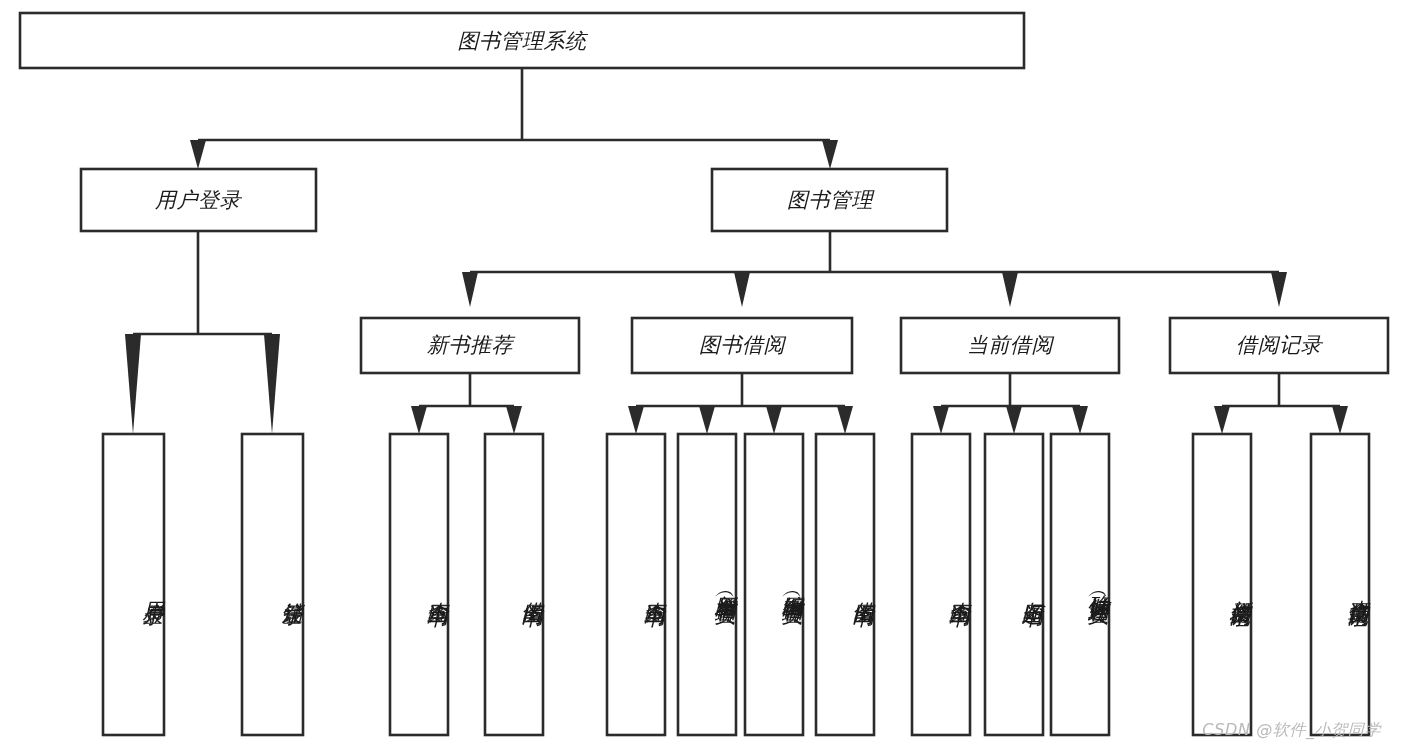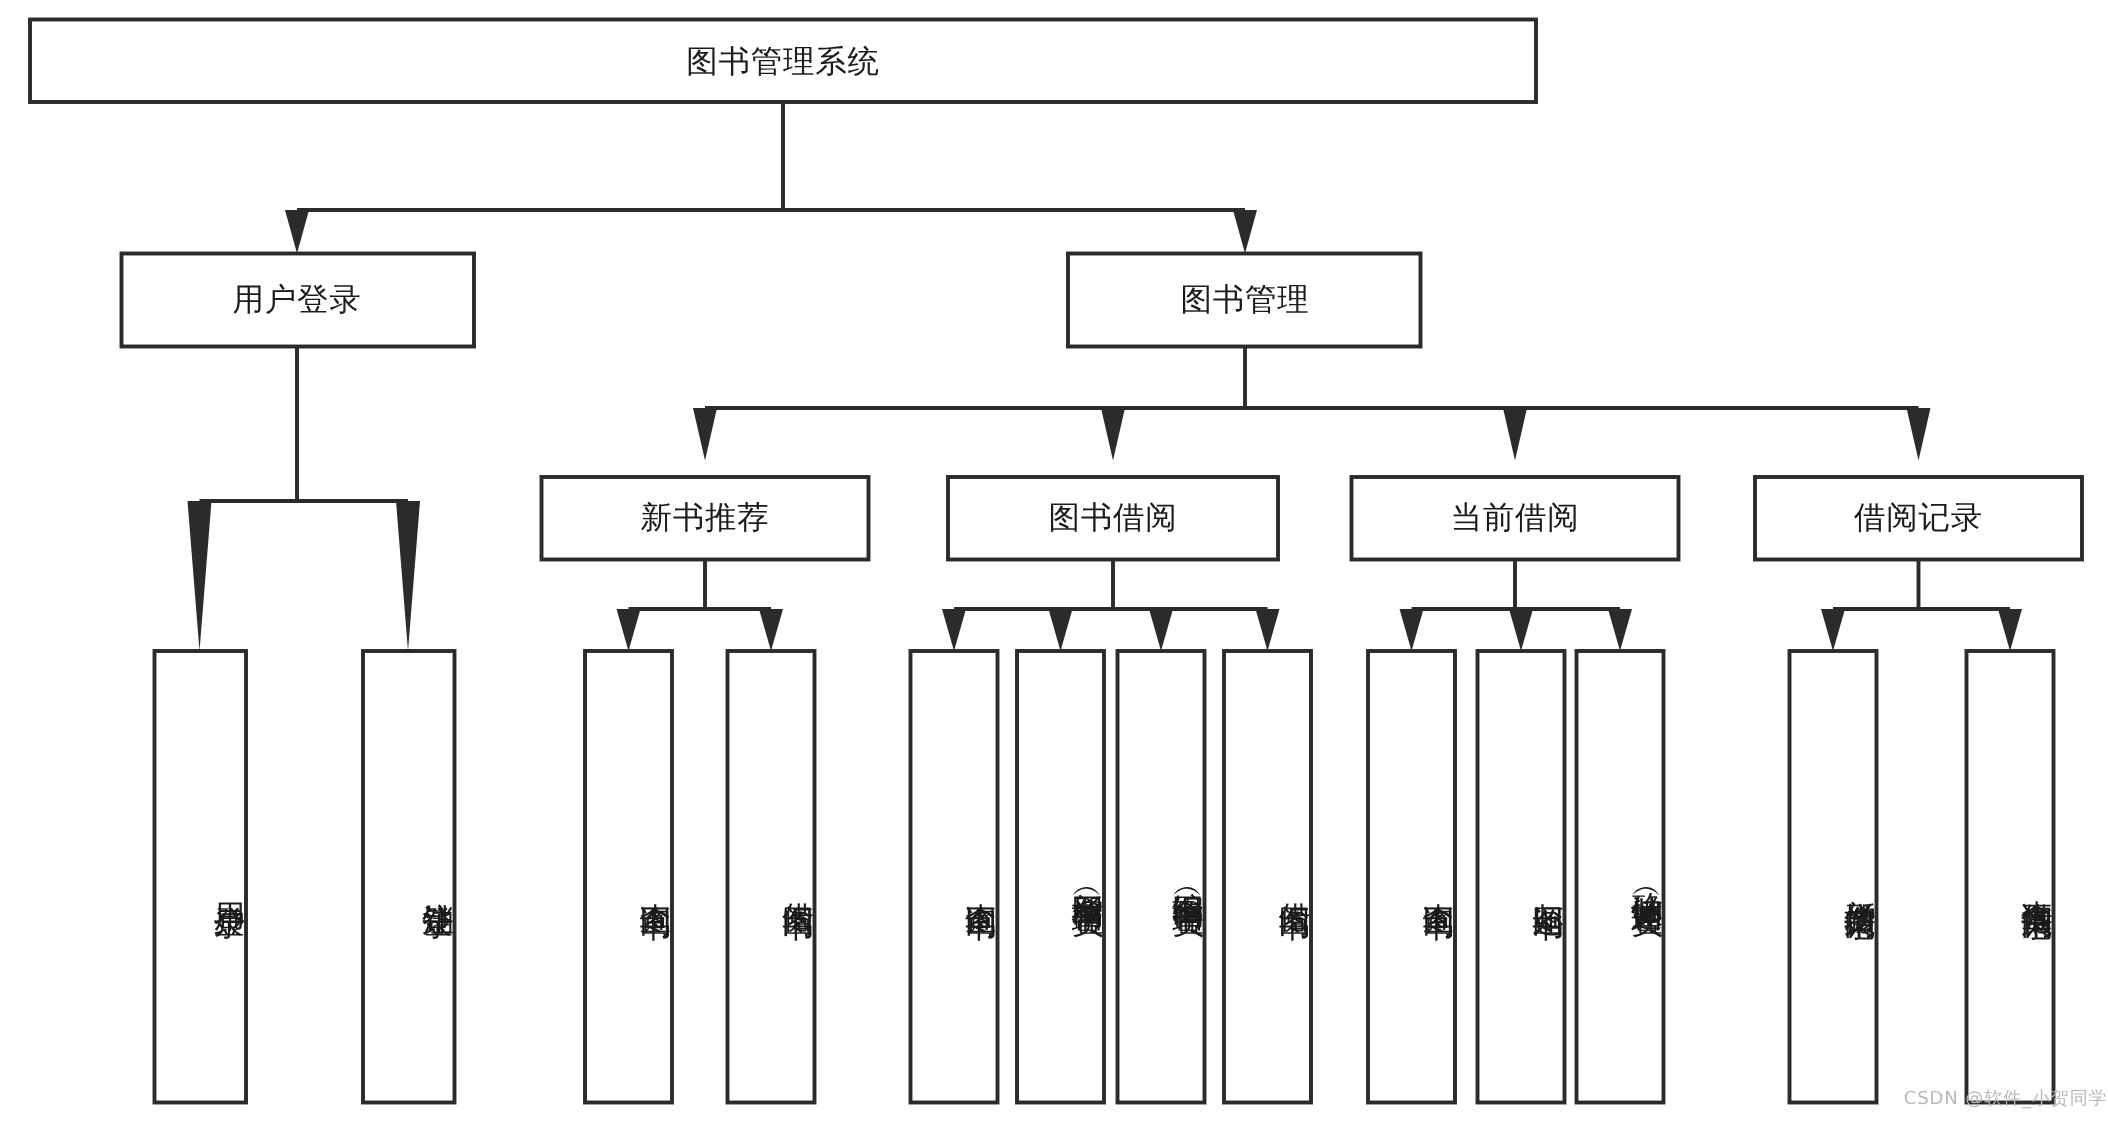--- a/index.html
+++ b/index.html
@@ -12,20 +12,21 @@
     width: 1405px;
     height: 747px;
     font-family: "DejaVu Sans", "Liberation Sans", sans-serif;
     overflow: hidden;
   }
   #diagram-root {
     position: relative;
     width: 1405px;
     height: 747px;
     background: #ffffff;
+    font-style: italic;
   }
   svg#tree-svg {
     position: absolute;
     left: 0;
     top: 0;
     width: 1405px;
     height: 747px;
     display: block;
   }
   .node-box {
@@ -62,24 +63,24 @@
     letter-spacing: 1.5px;
     text-align: center;
     white-space: nowrap;
     user-select: none;
     display: flex;
     align-items: flex-start;
     justify-content: center;
   }
   #watermark {
     position: absolute;
-    right: 0;
+    right: 24px;
     bottom: 6px;
     font-family: "DejaVu Sans", "Liberation Sans", sans-serif;
-    font-size: 12px;
+    font-size: 16px;
     color: #b9b9b9;
     letter-spacing: 0.6px;
     white-space: nowrap;
     pointer-events: none;
   }
 </style>
 </head>
 <body>
 
 <div id="diagram-root">

